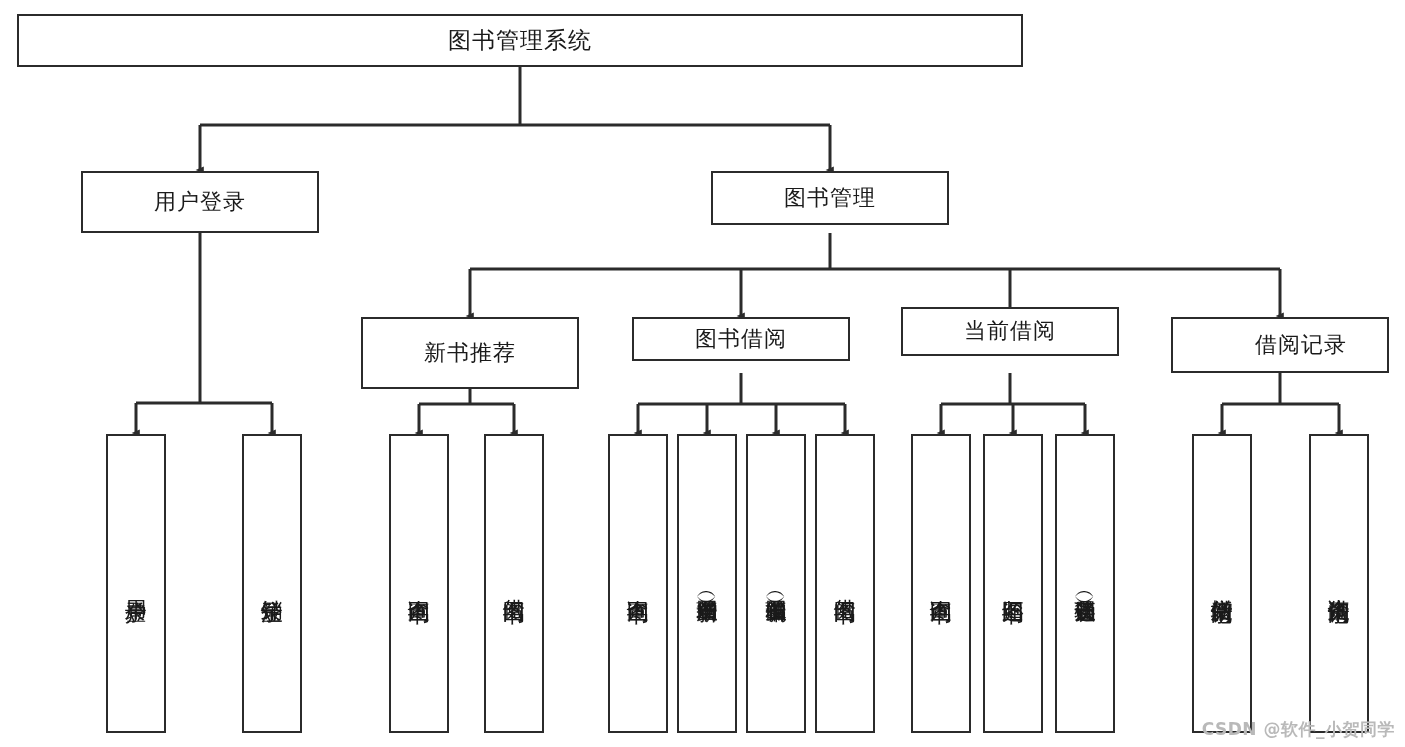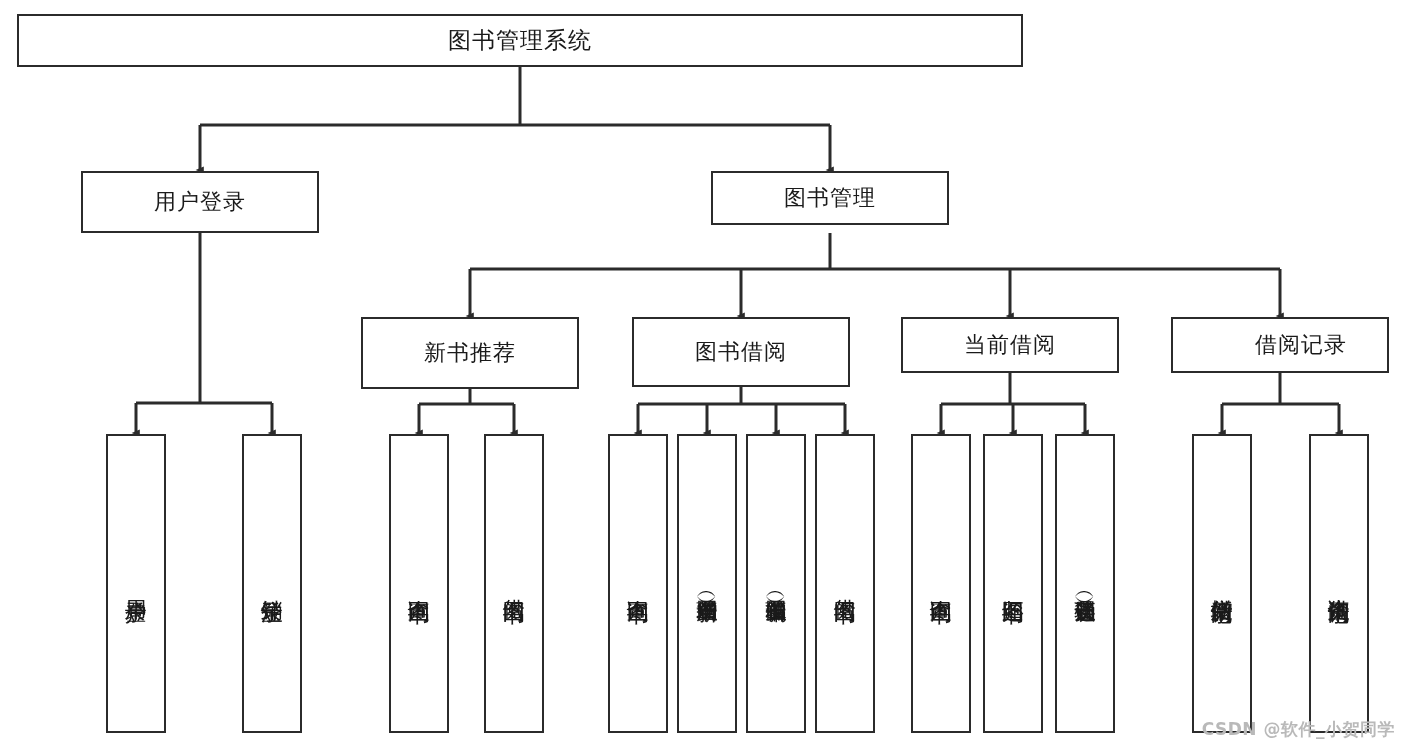--- a/index.html
+++ b/index.html
@@ -138,24 +138,24 @@
   <div class="node-box" style="left: 81px; top: 171px; width: 238px; height: 62px;">
     <span class="node-label-h">用户登录</span>
   </div>
   <div class="node-box" style="left: 711px; top: 171px; width: 238px; height: 54px;">
     <span class="node-label-h">图书管理</span>
   </div>
 
   <div class="node-box" style="left: 361px; top: 317px; width: 218px; height: 72px;">
     <span class="node-label-h">新书推荐</span>
   </div>
-  <div class="node-box" style="left: 632px; top: 317px; width: 218px; height: 70px;">
+  <div class="node-box" style="left: 632px; top: 317px; width: 218px; height: 44px;">
     <span class="node-label-h">图书借阅</span>
   </div>
-  <div class="node-box" style="left: 901px; top: 317px; width: 218px; height: 56px;">
+  <div class="node-box" style="left: 901px; top: 307px; width: 218px; height: 49px;">
     <span class="node-label-h">当前借阅</span>
   </div>
   <div class="node-box" style="left: 1171px; top: 317px; width: 218px; height: 56px; padding-left: 42px;">
     <span class="node-label-h">借阅记录</span>
   </div>
 
   <div class="leaf-box" style="left: 106px; top: 434px; width: 60px; height: 299px;">
     <span class="leaf-label">用户登录</span>
   </div>
   <div class="leaf-box" style="left: 242px; top: 434px; width: 60px; height: 299px;">

